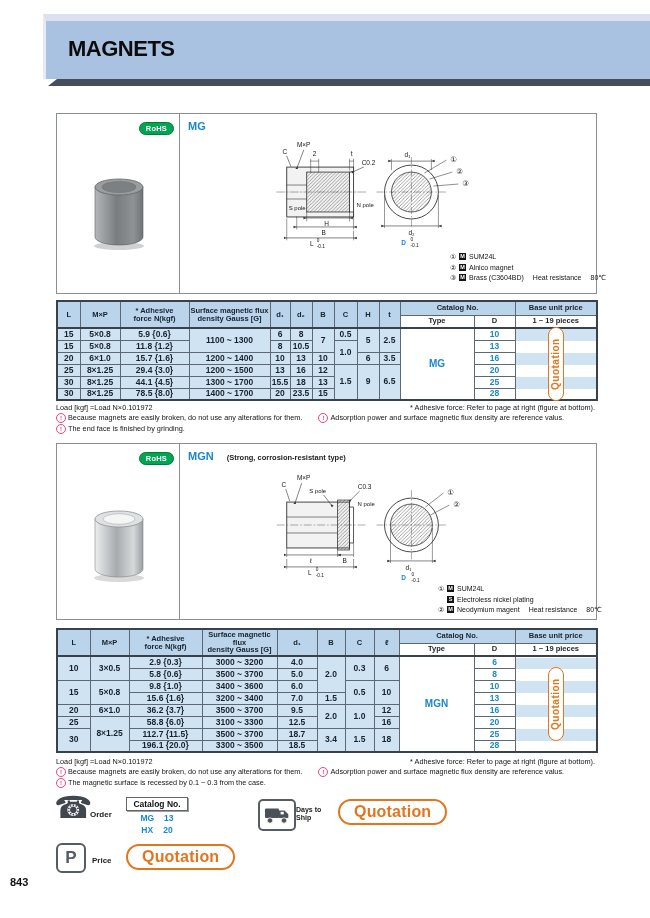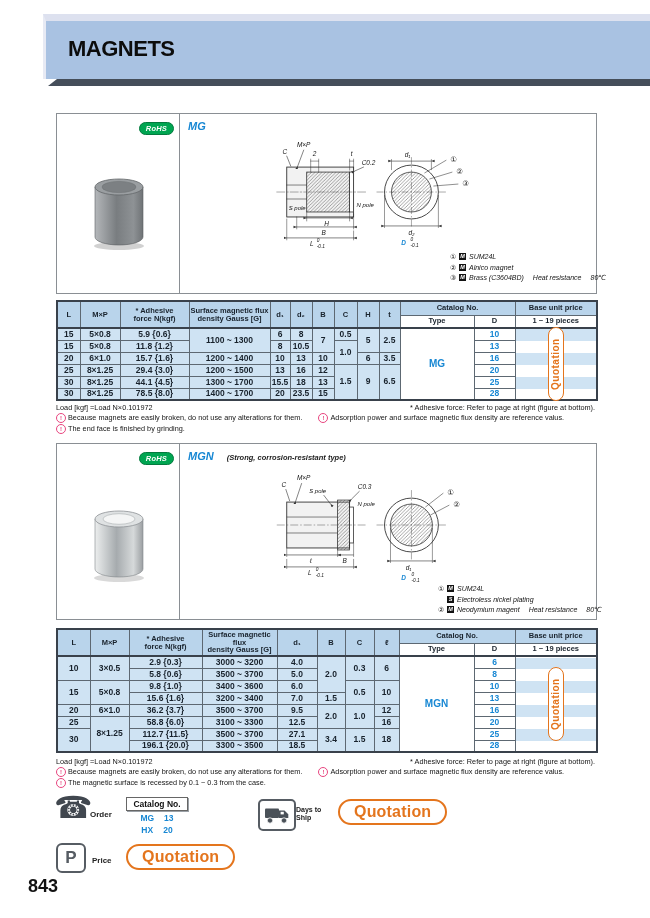--- a/index.html
+++ b/index.html
@@ -5,21 +5,21 @@
   html,body{margin:0;padding:0;background:#fff;}
   body{font-family:"Liberation Sans","DejaVu Sans",sans-serif;-webkit-font-smoothing:antialiased;}
   #page{position:relative;width:650px;height:918px;background:#fff;overflow:hidden;color:#111;}
 
   
   .band{position:absolute;left:43px;top:14px;right:0;height:58px;background:#a9c2e2;border-top:7px solid #dde1ef;border-left:3px solid #e7eaf4;}
   .band-bar{position:absolute;left:48px;top:79px;right:0;height:7px;background:#454e5a;clip-path:polygon(9px 0,100% 0,100% 100%,0 100%);}
   .title{position:absolute;left:68px;top:36px;font-size:22px;font-weight:bold;letter-spacing:-0.5px;color:#0c0c0c;}
 
   
-  .panel{position:absolute;left:56px;width:539px;border:1px solid #8a8f94;background:#fff;display:flex;font-style:italic;}
+  .panel{position:absolute;left:56px;width:539px;border:1px solid #8a8f94;background:#fff;display:flex;}
   .panel-left{width:122px;border-right:1px solid #8a8f94;position:relative;flex:none;}
   .panel-right{position:relative;flex:1;}
   .rohs{position:absolute;top:8px;right:5px;background:#00a551;border:1px solid #047a3e;color:#fff;font-size:7.5px;font-weight:bold;padding:1px 6px;border-radius:7px;letter-spacing:0.2px;}
   .pcode{position:absolute;left:8px;top:6px;font-size:11px;font-weight:bold;color:#1787d3;}
   .pcode .sub{color:#222;font-weight:bold;font-size:7.5px;margin-left:4px;padding-left:9px;}
   .cyl{position:absolute;}
 
   .diag{position:absolute;left:0;top:0;width:100%;height:100%;}
   svg{font-family:inherit;}
   svg text{font-size:6.5px;fill:#141414;}
@@ -57,21 +57,21 @@
 
   
   .phone-ic{position:absolute;left:54px;top:792px;font-size:31px;line-height:1;color:#41474f;font-family:"DejaVu Sans",sans-serif;}
   .flabel{position:absolute;font-size:8px;font-weight:bold;color:#222;}
   .catbox{position:absolute;left:126px;top:797px;width:62px;}
   .catbox .cb-title{border:1px solid #666;box-shadow:1px 1px 0 #9aa0a6;background:#fff;font-size:8.5px;font-weight:bold;text-align:center;padding:1px 0;color:#111;}
   .cb-row{display:flex;justify-content:center;gap:10px;color:#1787d3;font-size:8.5px;font-weight:bold;margin-top:2px;}
   .truckbox{position:absolute;left:258px;top:799px;width:34px;height:28px;border:2px solid #565c63;border-radius:5px;background:#fff;display:flex;align-items:center;justify-content:center;}
   .quot-h{position:absolute;background:#fff;border:2.5px solid #e4751d;border-radius:14px;color:#e4751d;font-weight:bold;font-size:16px;padding:2px 14px;letter-spacing:0.2px;}
   .pbox{position:absolute;left:56px;top:843px;width:26px;height:26px;border:2.5px solid #565c63;border-radius:6px;background:#fff;display:flex;align-items:center;justify-content:center;font-size:17px;font-weight:bold;color:#565c63;}
-  .pagenum{position:absolute;left:28px;top:876px;font-size:18px;font-weight:bold;color:#111;}
+  .pagenum{position:absolute;left:10px;top:876px;font-size:11px;font-weight:bold;color:#111;}
 </style>
 </head>
 <body>
 
 <div id="page">
 
   <div class="band"></div>
   <div class="band-bar"></div>
   <div class="title">MAGNETS</div>
 
@@ -479,21 +479,21 @@
           <td>58.8 {6.0}</td>
           <td>3100 ~ 3300</td>
           <td>12.5</td>
           <td>16</td>
           <td class="dval">20</td>
         </tr>
         <tr>
           <td rowspan="2">30</td>
           <td>112.7 {11.5}</td>
           <td>3500 ~ 3700</td>
-          <td>27.1</td>
+          <td>18.7</td>
           <td rowspan="2">3.4</td>
           <td rowspan="2">1.5</td>
           <td rowspan="2">18</td>
           <td class="dval">25</td>
         </tr>
         <tr>
           <td>196.1 {20.0}</td>
           <td>3300 ~ 3500</td>
           <td>18.5</td>
           <td class="dval">28</td>

